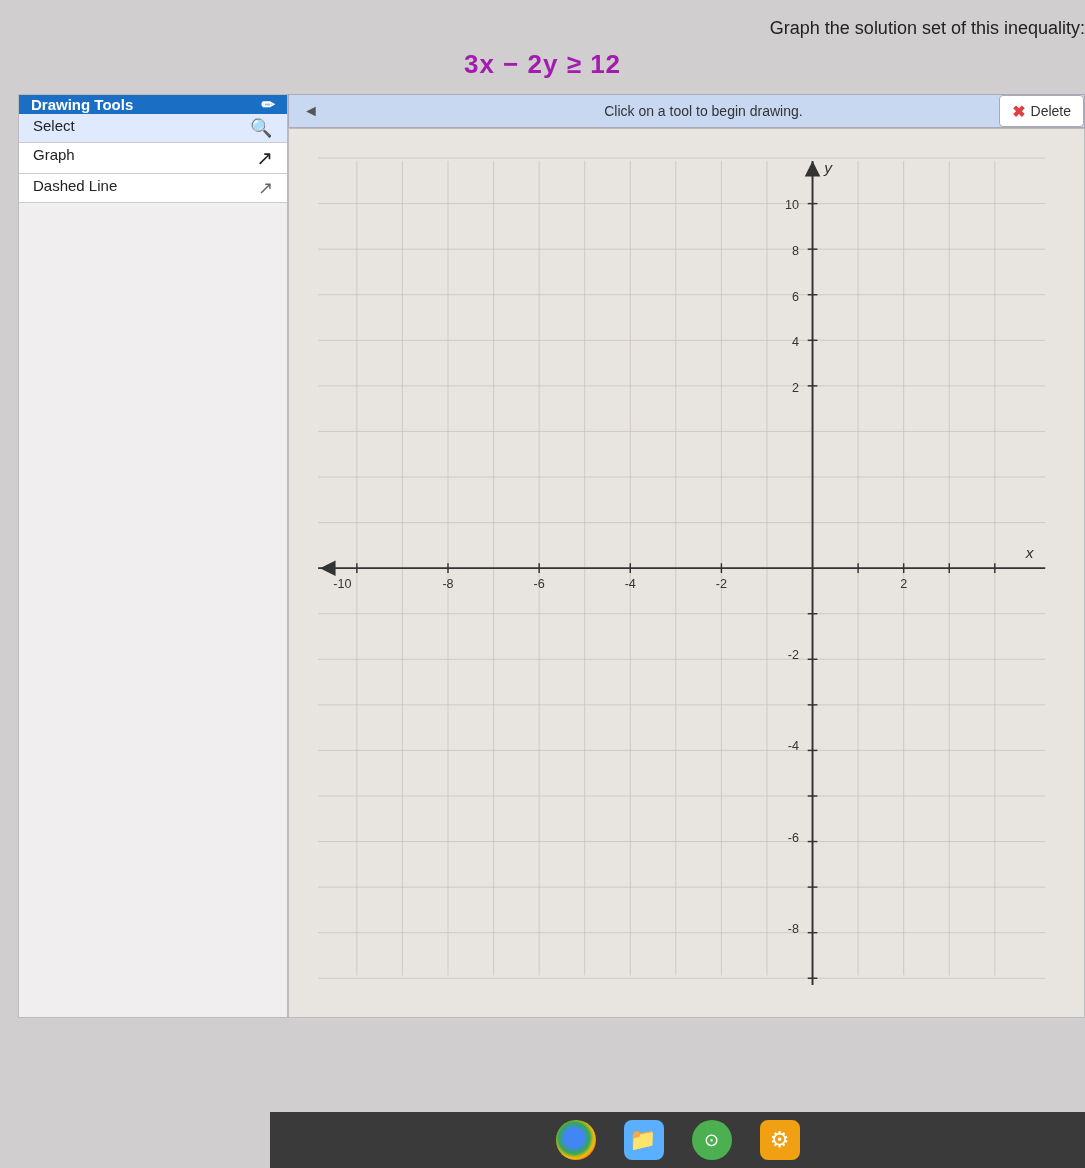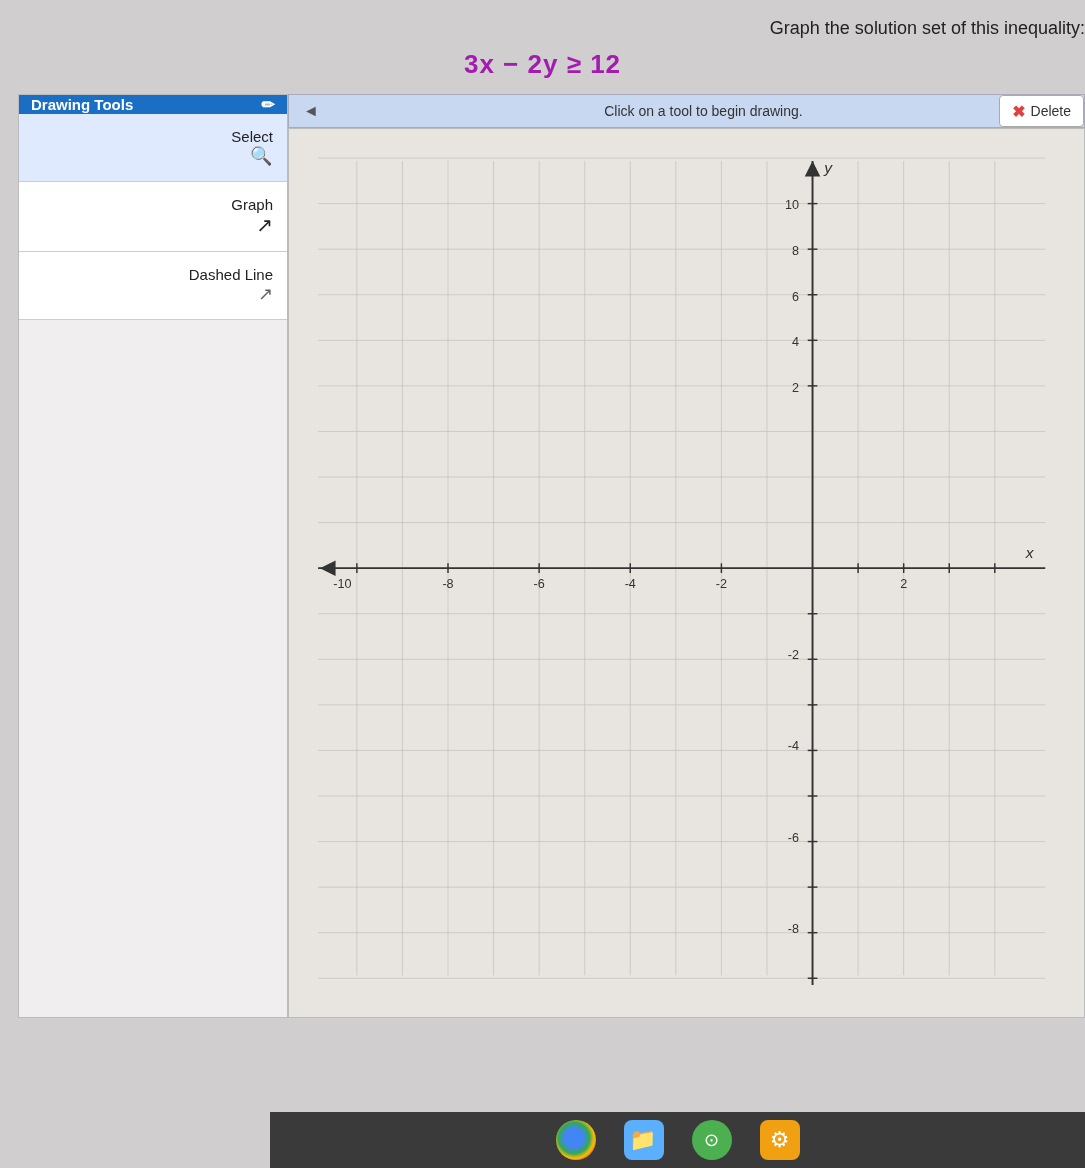--- a/index.html
+++ b/index.html
@@ -55,29 +55,28 @@
       align-items: center;
       justify-content: space-between;
     }
 
     .drawing-tools-header .pencil-icon {
       font-size: 16px;
     }
 
     .tool-item {
       display: flex;
-      align-items: flex-end;
+      align-items: flex-start;
       justify-content: space-between;
-      padding: 14px 14px;
+      padding: 3px 14px;
       font-size: 15px;
       color: #222;
       border-bottom: 1px solid #ccc;
       background: #fff;
       cursor: pointer;
-      flex-direction: column;
     }
 
     .tool-item.selected {
       background: #e0eaff;
     }
 
     .tool-icon {
       font-size: 18px;
       margin-left: 6px;
     }

